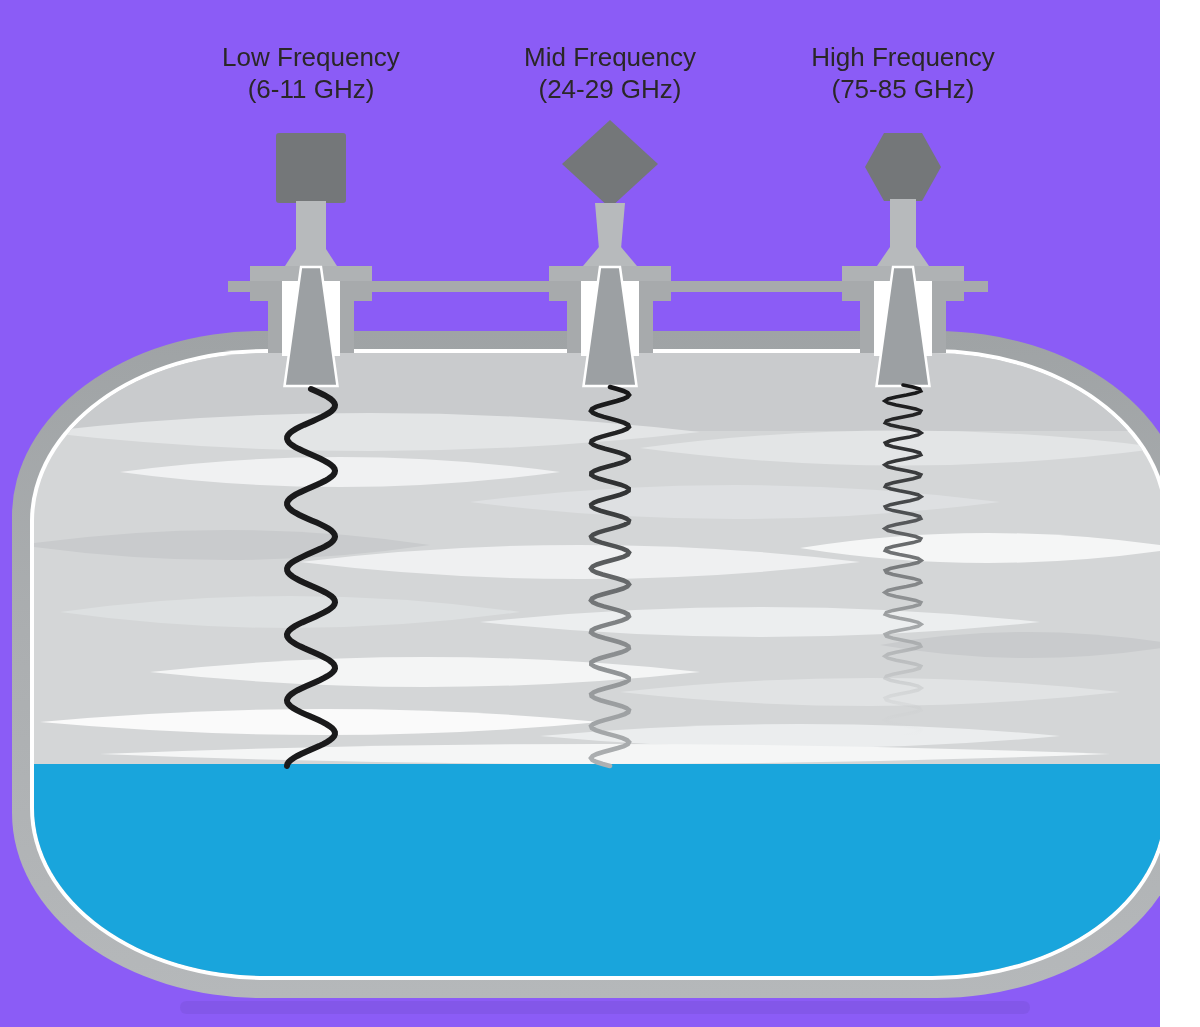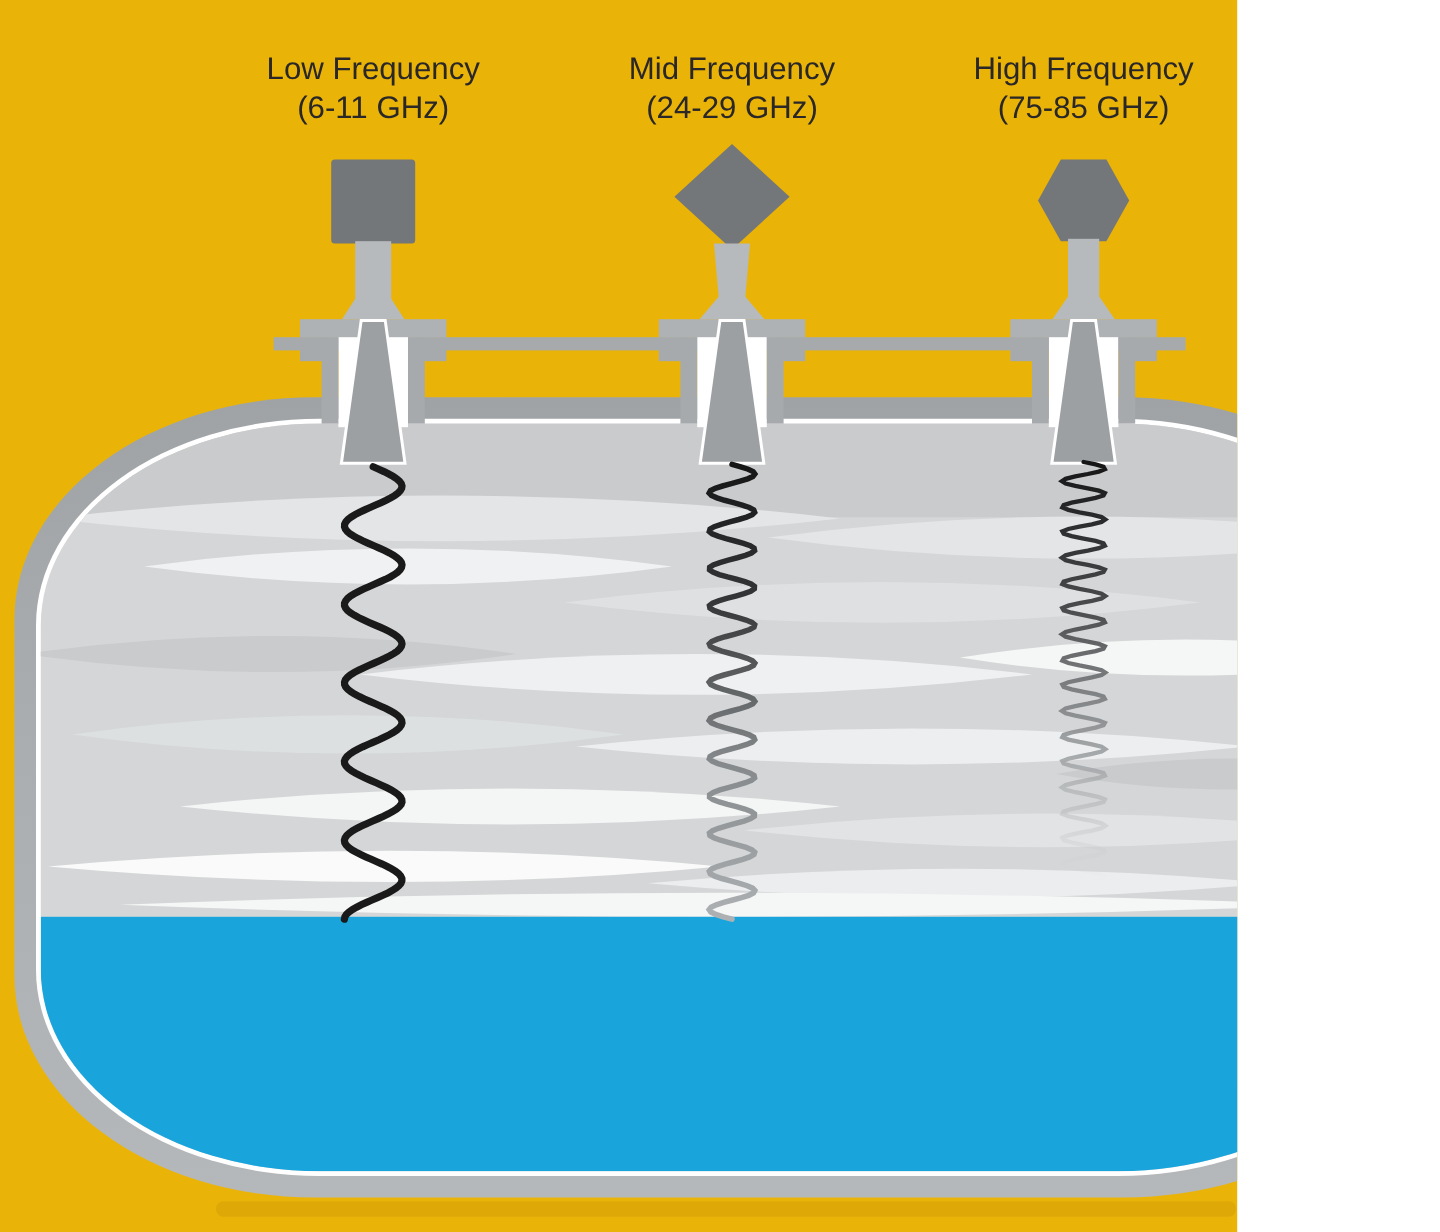--- a/index.html
+++ b/index.html
@@ -1,16 +1,16 @@
 <!DOCTYPE html>
 <html style="--c-head: #747779; --c-metal_light: #b7babc; --c-plate: #afb2b4; --c-metal_mid: #a7aaac; --c-horn: #9ca0a3; --c-interior: #d4d6d7; --c-interior_shadow: #c9cbcd; --c-liquid: #19a5dc; --c-wave: #1a1a1b; --c-label_text: #2a2728; --c-background: #ffffff;"><head>
 <meta charset="utf-8">
 <style>
   html,body{margin:0;padding:0;background:#fff;}
-  .stage{width:1031px;height:1027px;position:relative;background:#eab308;overflow:hidden;}
+  .stage{width:1160px;height:1027px;position:relative;background:#8b5cf6;overflow:hidden;}
   svg{display:block;}
   .lbl{font-family:"Liberation Sans",sans-serif;font-size:26px;font-weight:400;
        fill:var(--c-label_text,#2a2728);text-anchor:middle;}
   .head{fill:var(--c-head,#747779);}
   .metal-light{fill:var(--c-metal_light,#b7babc);}
   .plate{fill:var(--c-plate,#afb2b4);}
   .metal-mid{fill:var(--c-metal_mid,#a7aaac);}
   .horn{fill:var(--c-horn,#9ca0a3);stroke:#ffffff;stroke-width:2.5;}
   .white{fill:#ffffff;}
   .interior{fill:var(--c-interior,#d4d6d7);}

